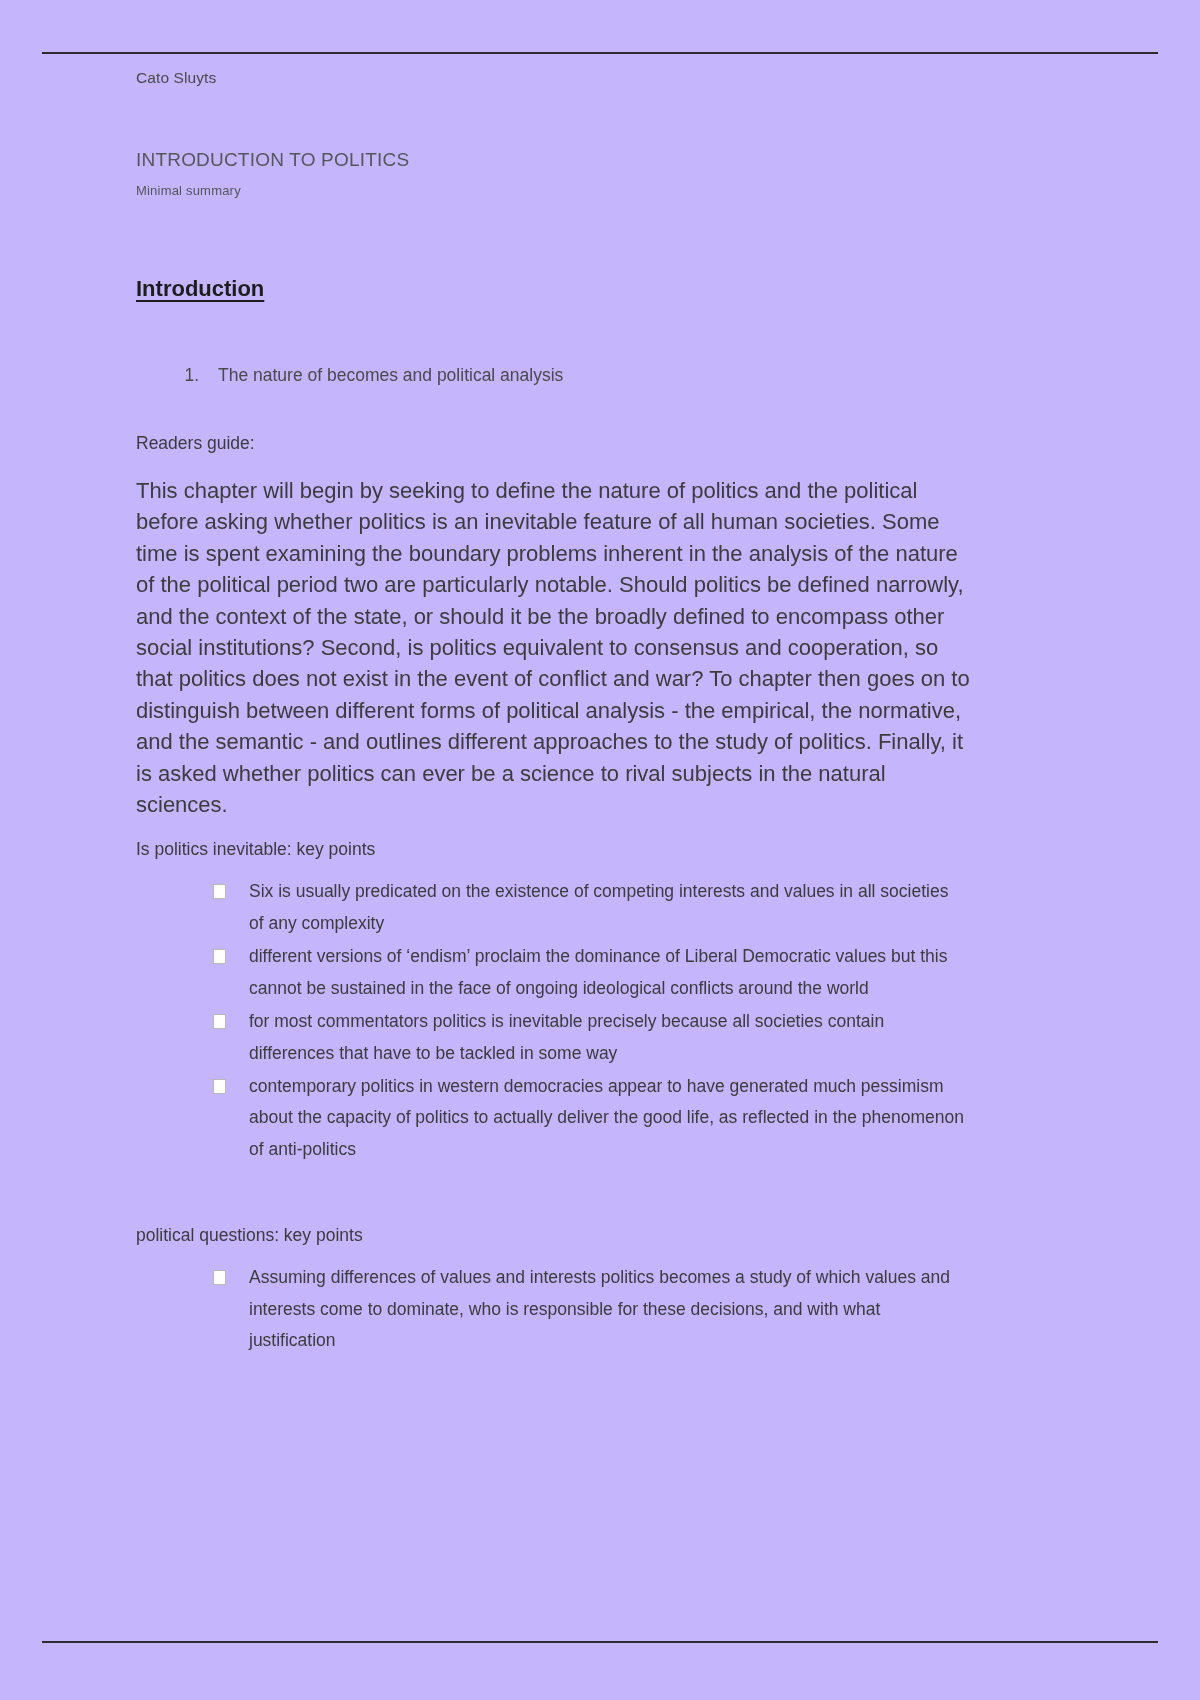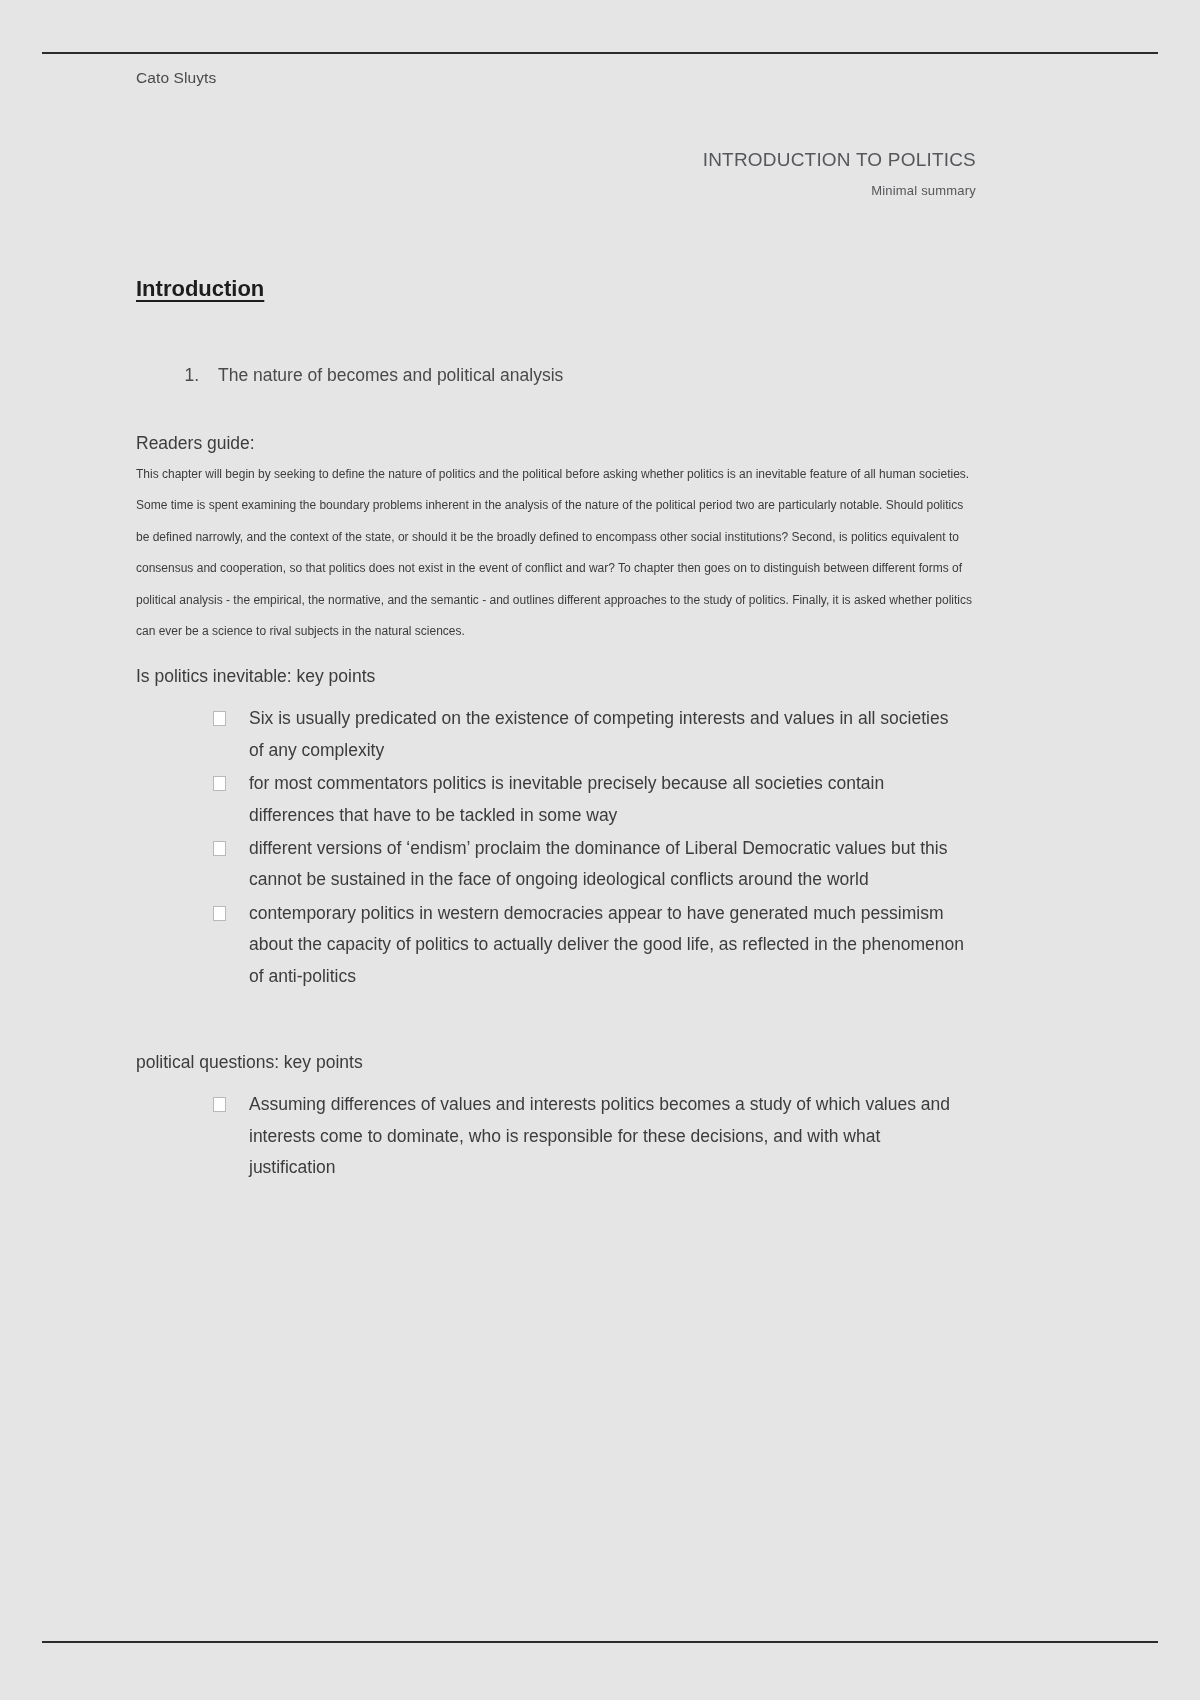--- a/index.html
+++ b/index.html
@@ -13,21 +13,21 @@
     font-family: "Liberation Sans", sans-serif;
     color: #3a3a3a;
     position: relative;
     overflow: hidden;
   }
   .page {
     position: absolute;
     top: 0; left: 0;
     width: 1200px;
     height: 1700px;
-    background: #e5e5e5;
+    background: #c4b5fd;
   }
   .rule {
     position: absolute;
     left: 42px;
     width: 1116px;
     height: 0;
     border-top: 2px solid #2c2c2c;
   }
   .rule-top { top: 52px; }
   .rule-bottom { top: 1641px; }
@@ -42,21 +42,21 @@
   .author {
     font-size: 15.5px;
     color: #4a4a4a;
     letter-spacing: 0.1px;
     margin: 0 0 0 0;
     line-height: 28px;
   }
 
   .title-block {
     margin-top: 52px;
-    text-align: right;
+    text-align: left;
     width: 840px;
   }
   .doc-title {
     font-size: 19px;
     color: #55575a;
     letter-spacing: 0.2px;
     line-height: 31px;
   }
   .doc-subtitle {
     font-size: 13px;
@@ -90,22 +90,22 @@
   }
 
   .para-label {
     margin-top: 38px;
     font-size: 17.5px;
     color: #3c3c3c;
     line-height: 31px;
   }
 
   .body-para {
-    margin-top: 0;
-    font-size: 12px;
+    margin-top: 16px;
+    font-size: 22px;
     color: #3c3c3c;
     line-height: 31.4px;
     width: 840px;
   }
 
   .keypoints-heading {
     margin-top: 14px;
     font-size: 17.5px;
     color: #3c3c3c;
     line-height: 31px;
@@ -162,25 +162,25 @@
     <div class="body-para">This chapter will begin by seeking to define the nature of politics and the political before asking whether politics is an inevitable feature of all human societies. Some time is spent examining the boundary problems inherent in the analysis of the nature of the political period two are particularly notable. Should politics be defined narrowly, and the context of the state, or should it be the broadly defined to encompass other social institutions? Second, is politics equivalent to consensus and cooperation, so that politics does not exist in the event of conflict and war? To chapter then goes on to distinguish between different forms of political analysis - the empirical, the normative, and the semantic - and outlines different approaches to the study of politics. Finally, it is asked whether politics can ever be a science to rival subjects in the natural sciences.</div>
 
     <div class="keypoints-heading">Is politics inevitable: key points</div>
     <ul class="checkboxes">
       <li>
         <span class="cb-box"></span>
         <span>Six is usually predicated on the existence of competing interests and values in all societies of any complexity</span>
       </li>
       <li>
         <span class="cb-box"></span>
+        <span>different versions of ‘endism’ proclaim the dominance of Liberal Democratic values but this cannot be sustained in the face of ongoing ideological conflicts around the world</span>
+      </li>
+      <li>
+        <span class="cb-box"></span>
         <span>for most commentators politics is inevitable precisely because all societies contain differences that have to be tackled in some way</span>
-      </li>
-      <li>
-        <span class="cb-box"></span>
-        <span>different versions of ‘endism’ proclaim the dominance of Liberal Democratic values but this cannot be sustained in the face of ongoing ideological conflicts around the world</span>
       </li>
       <li>
         <span class="cb-box"></span>
         <span>contemporary politics in western democracies appear to have generated much pessimism about the capacity of politics to actually deliver the good life, as reflected in the phenomenon of anti-politics</span>
       </li>
     </ul>
 
     <div class="spacer-lg"></div>
 
     <div class="keypoints-heading">political questions: key points</div>

